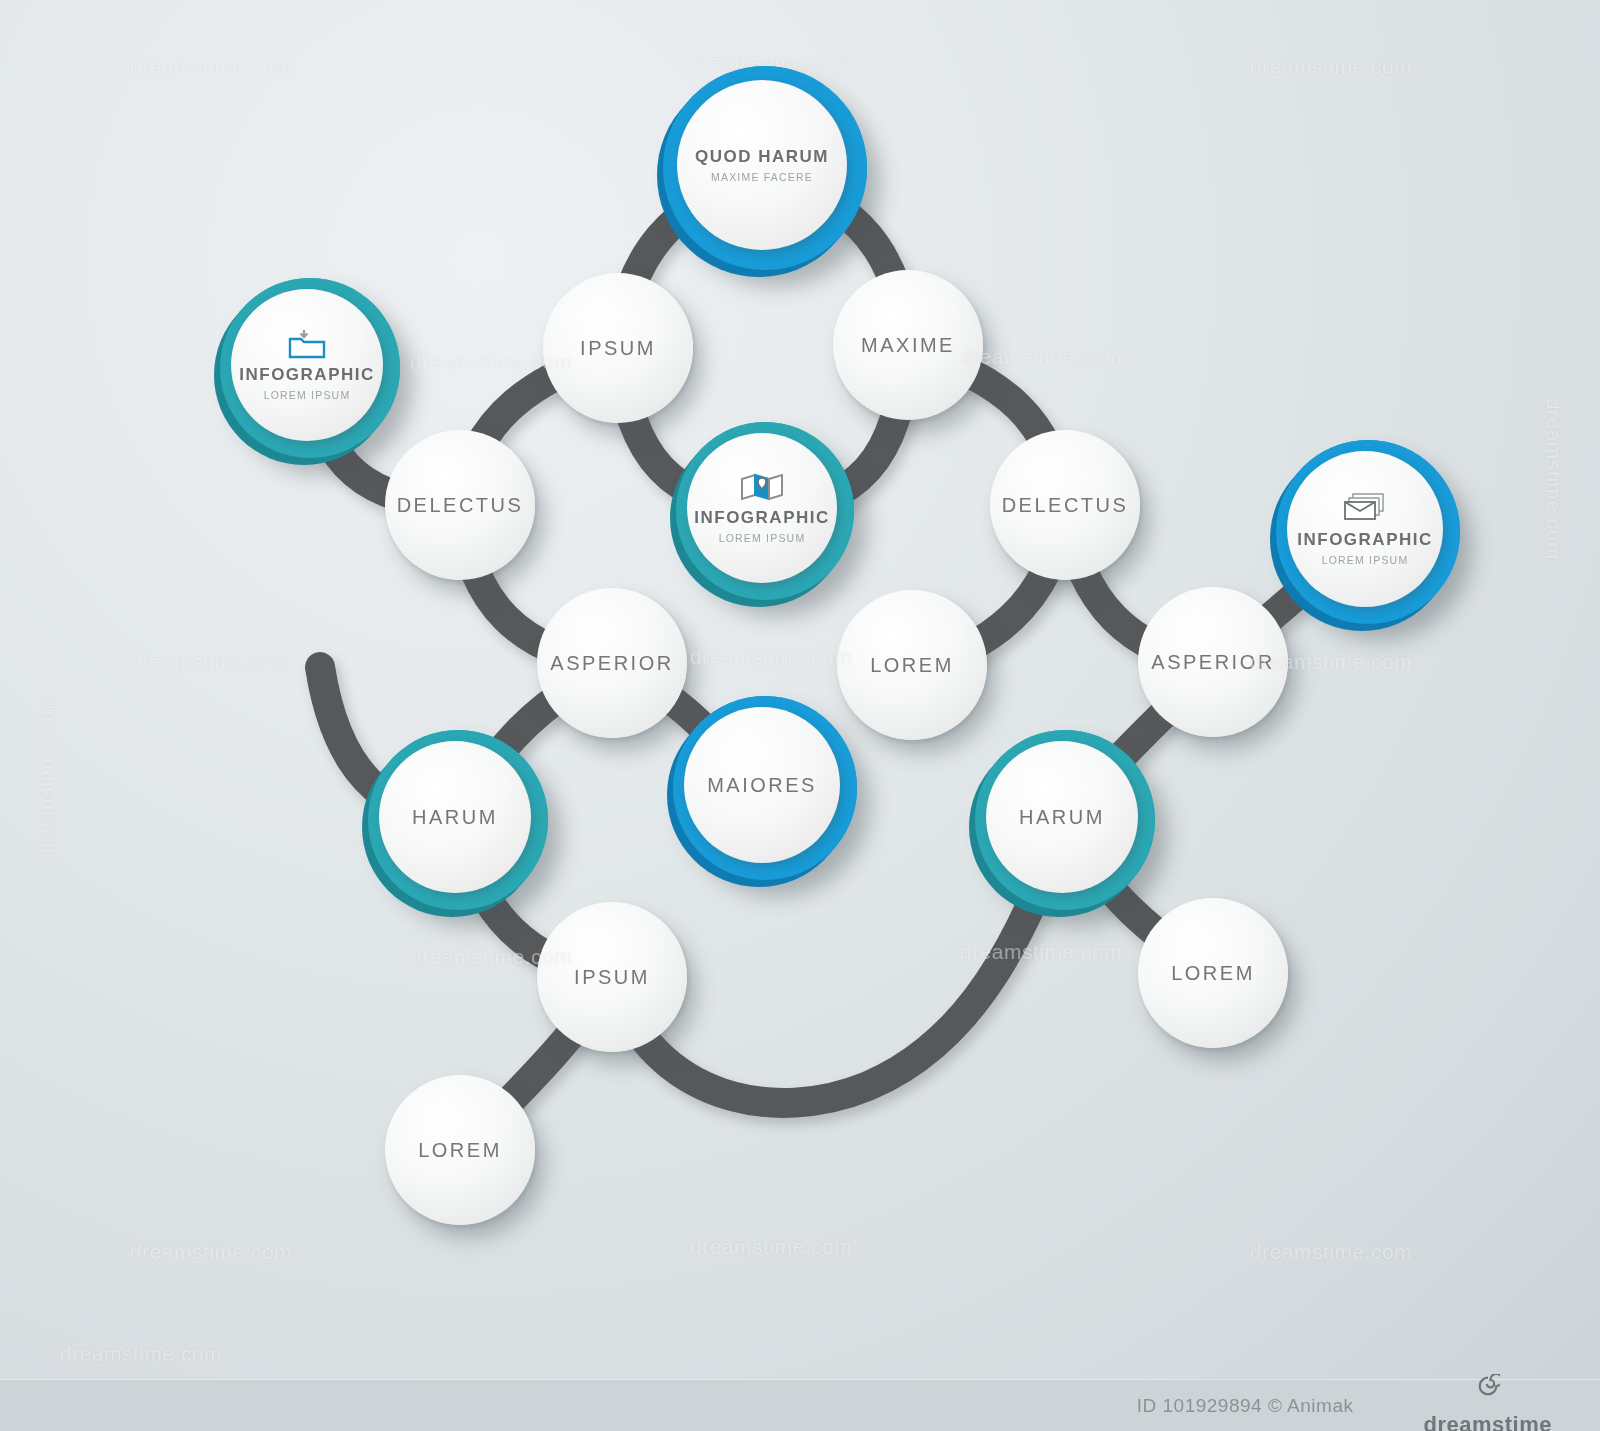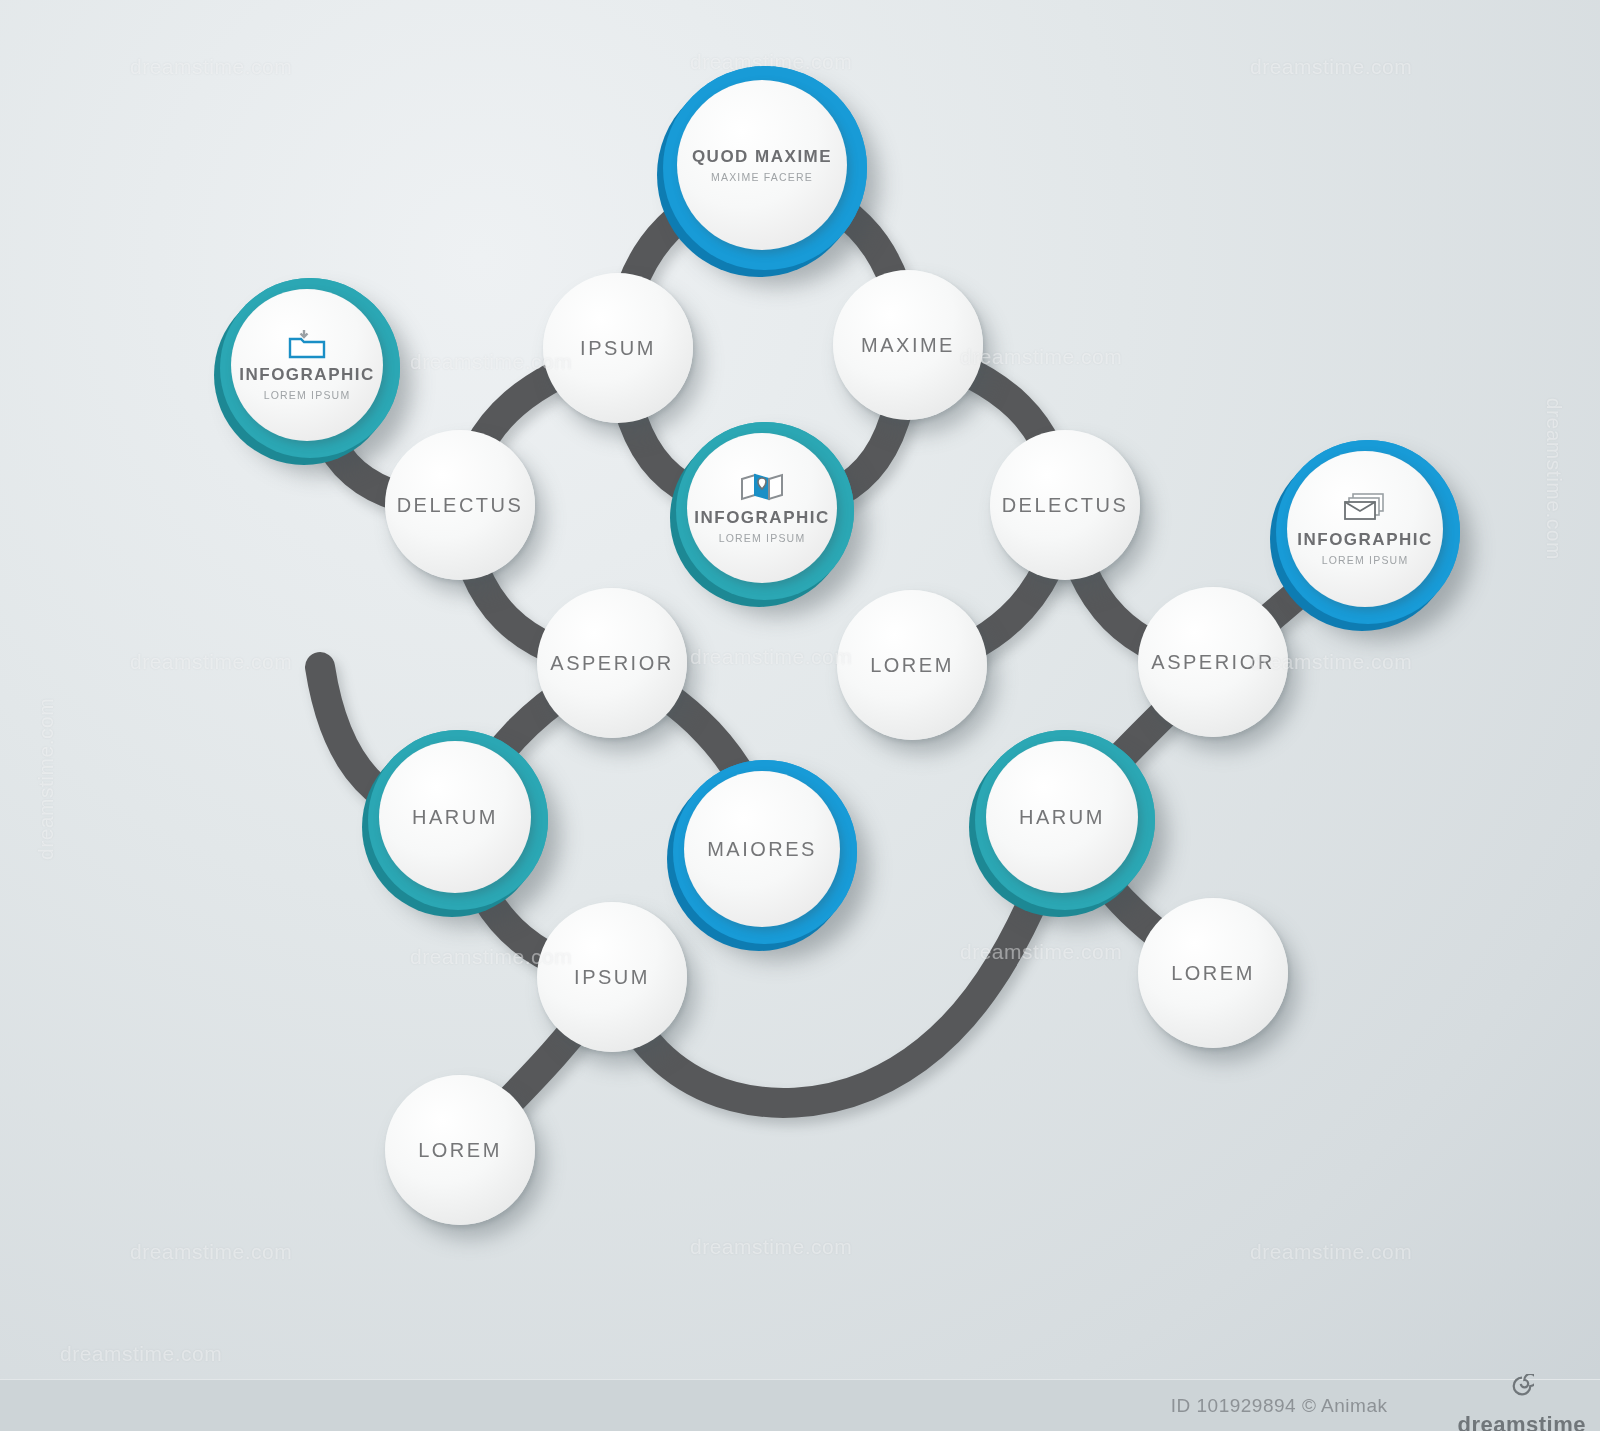--- a/index.html
+++ b/index.html
@@ -48,21 +48,21 @@
   .watermark{
     position:absolute;color:rgba(255,255,255,.42);font-size:21px;letter-spacing:.5px;
     pointer-events:none;white-space:nowrap;text-shadow:0 0 2px rgba(120,130,135,.15);
   }
   .watermark.vleft{transform:rotate(-90deg);transform-origin:left top;}
   .watermark.vright{transform:rotate(90deg);transform-origin:right top;}
 
   .footerbar{
     position:absolute;left:0;right:0;bottom:0;height:52px;background:#cdd4d7;
     border-top:1px solid rgba(255,255,255,.45);
-    display:flex;align-items:center;justify-content:flex-end;gap:70px;padding-right:14px;box-sizing:border-box;
+    display:flex;align-items:center;justify-content:flex-end;gap:70px;padding-right:48px;box-sizing:border-box;
   }
   .credit{color:#8d9296;font-size:19px;letter-spacing:.5px;}
   .brand{display:flex;align-items:center;gap:8px;color:#70767a;font-size:22px;font-weight:bold;letter-spacing:.5px;flex-direction:column;}
 </style>
 </head>
 <body>
 
 <div class="stage">
 
   <svg class="roads" width="1600" height="1431" viewBox="0 0 1600 1431">
@@ -83,21 +83,21 @@
     <path d="M 1213 664 C 1164 716, 1112 760, 1065 822"></path>
     <path d="M 1065 822 C 1106 898, 1152 932, 1213 975"></path>
     <path d="M 458 822 C 478 918, 530 962, 612 979"></path>
     <path d="M 612 979 C 566 1048, 518 1092, 460 1152"></path>
     <path d="M 612 979 C 654 1102, 776 1124, 868 1086 C 972 1042, 1022 938, 1065 822"></path>
   </svg>
 
   <div class="node accent blue big" style="left:663px;top:66px;width:204px;height:204px">
     <div class="ring"></div>
     <div class="inner">
-      <span class="nlabel strong">QUOD MAXIME</span>
+      <span class="nlabel strong">QUOD HARUM</span>
       <span class="sub">MAXIME FACERE</span>
     </div>
   </div>
 
   <div class="node accent teal" style="left:220px;top:278px;width:180px;height:180px">
     <div class="ring"></div>
     <div class="inner">
       <span class="icon">
         <svg width="40" height="30" viewBox="0 0 40 30">
           <path d="M17 1 v7 m-3.5 -3.5 L17 8 l3.5 -3.5" stroke="#9aa0a4" stroke-width="2.4" fill="none"></path>
@@ -170,21 +170,21 @@
     <span class="nlabel">ASPERIOR</span>
   </div>
 
   <div class="node accent teal" style="left:368px;top:730px;width:180px;height:180px">
     <div class="ring"></div>
     <div class="inner">
       <span class="nlabel">HARUM</span>
     </div>
   </div>
 
-  <div class="node accent blue" style="left:673px;top:760px;width:184px;height:184px">
+  <div class="node accent blue" style="left:673px;top:696px;width:184px;height:184px">
     <div class="ring"></div>
     <div class="inner">
       <span class="nlabel">MAIORES</span>
     </div>
   </div>
 
   <div class="node accent teal" style="left:975px;top:730px;width:180px;height:180px">
     <div class="ring"></div>
     <div class="inner">
       <span class="nlabel">HARUM</span>

